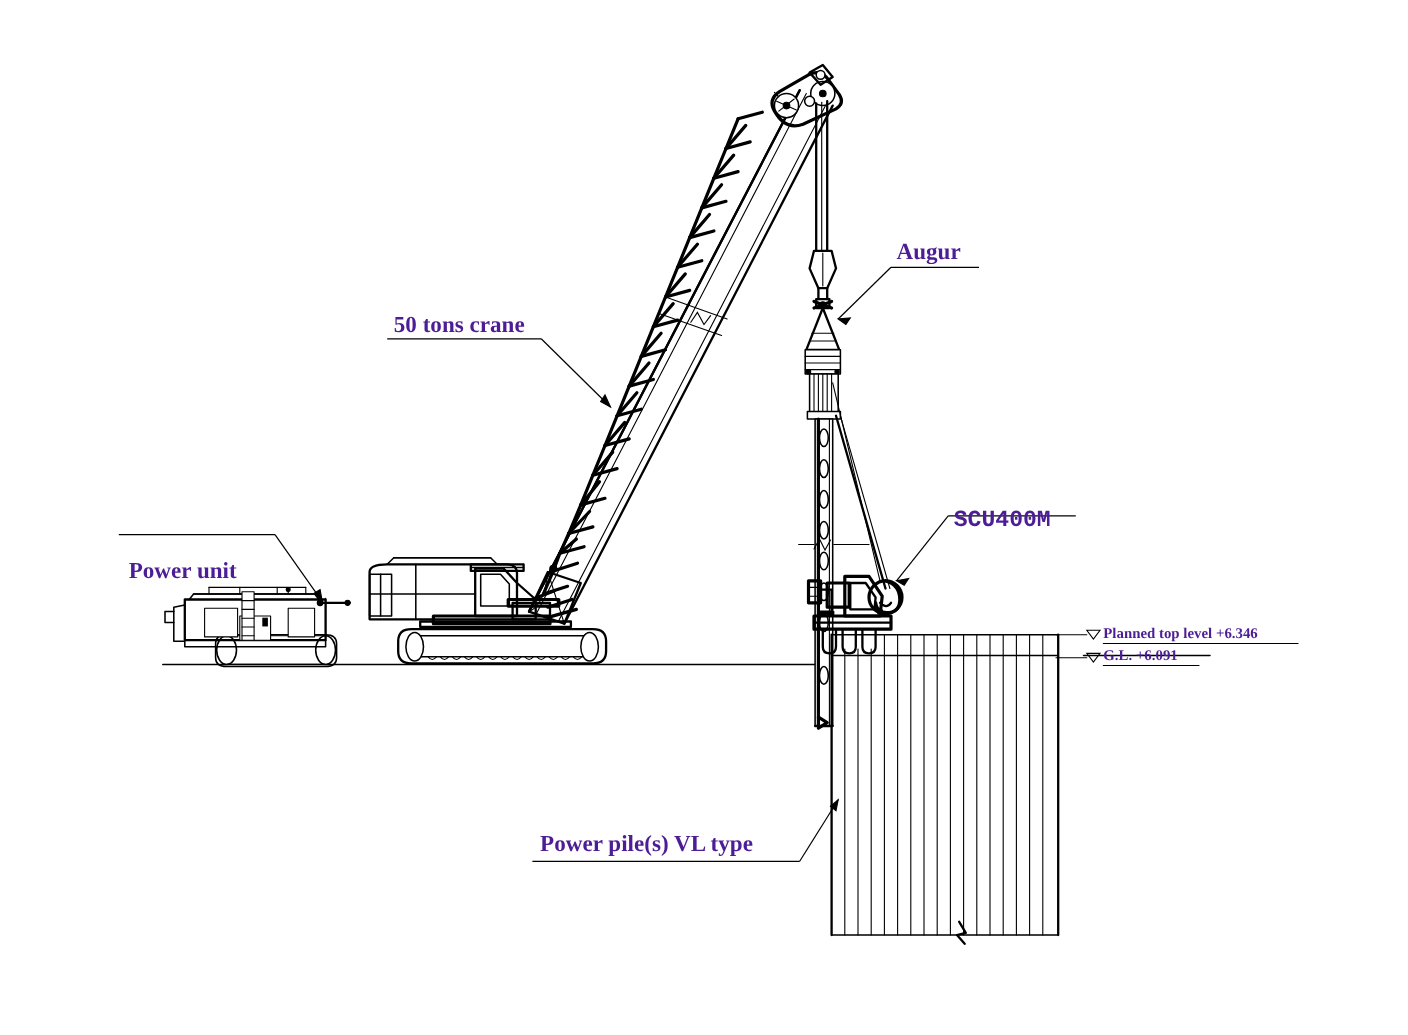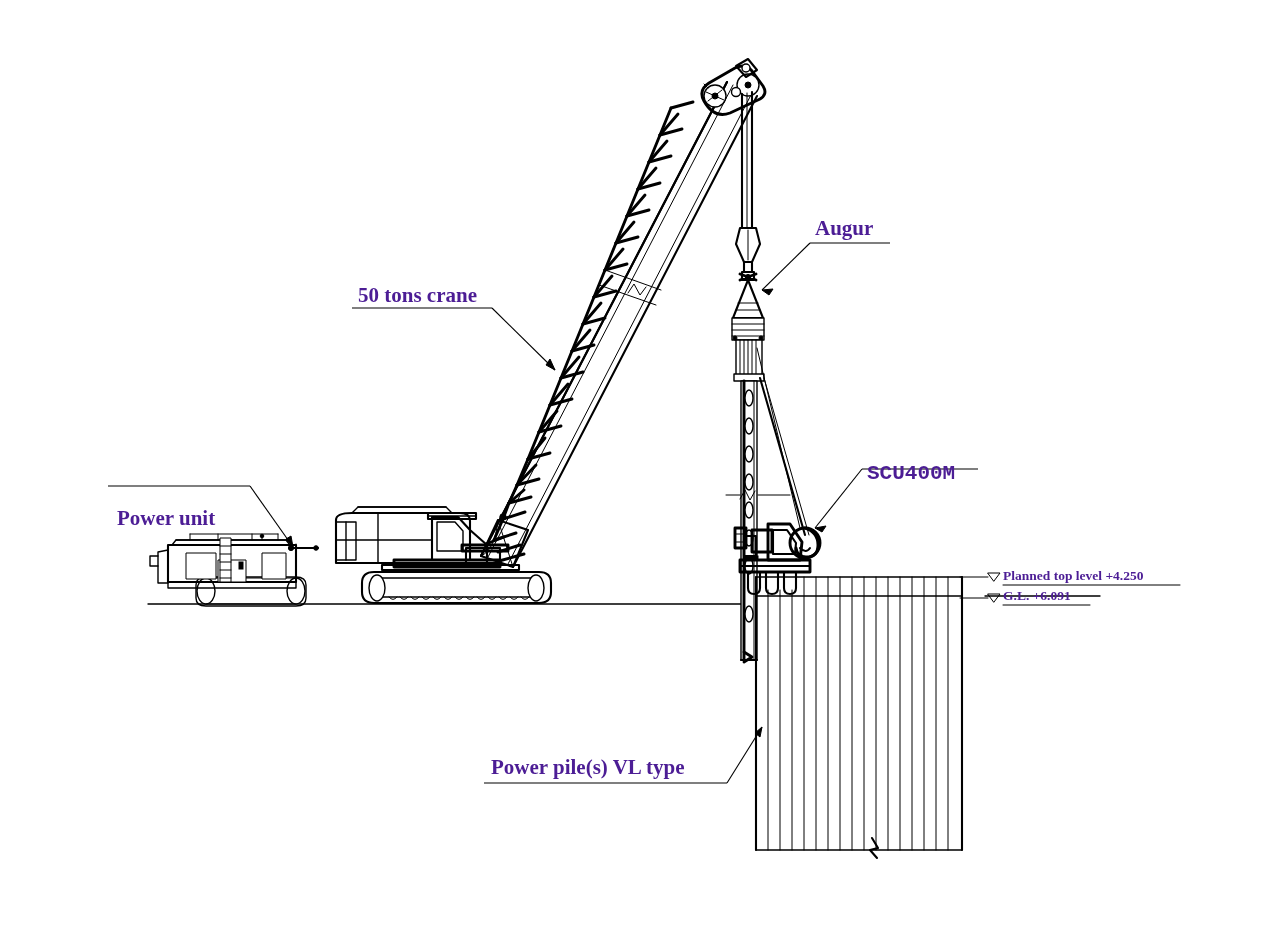--- a/index.html
+++ b/index.html
@@ -472,17 +472,17 @@
   <div class="label label-main" id="lbl-power-unit">Power unit</div>
 
   <div class="label label-main" id="lbl-crane">50 tons crane</div>
 
   <div class="label label-main" id="lbl-augur">Augur</div>
 
   <div class="label label-main" id="lbl-scu">SCU400M</div>
 
   <div class="label label-main" id="lbl-sheetpile">Power pile(s)  VL type</div>
 
-  <div class="label label-level" id="lbl-planned">Planned top level +4.250</div>
+  <div class="label label-level" id="lbl-planned">Planned top level +6.346</div>
 
   <div class="label label-level" id="lbl-gl">G.L. +6.091</div>
 
 </div>
 
 </body></html>

